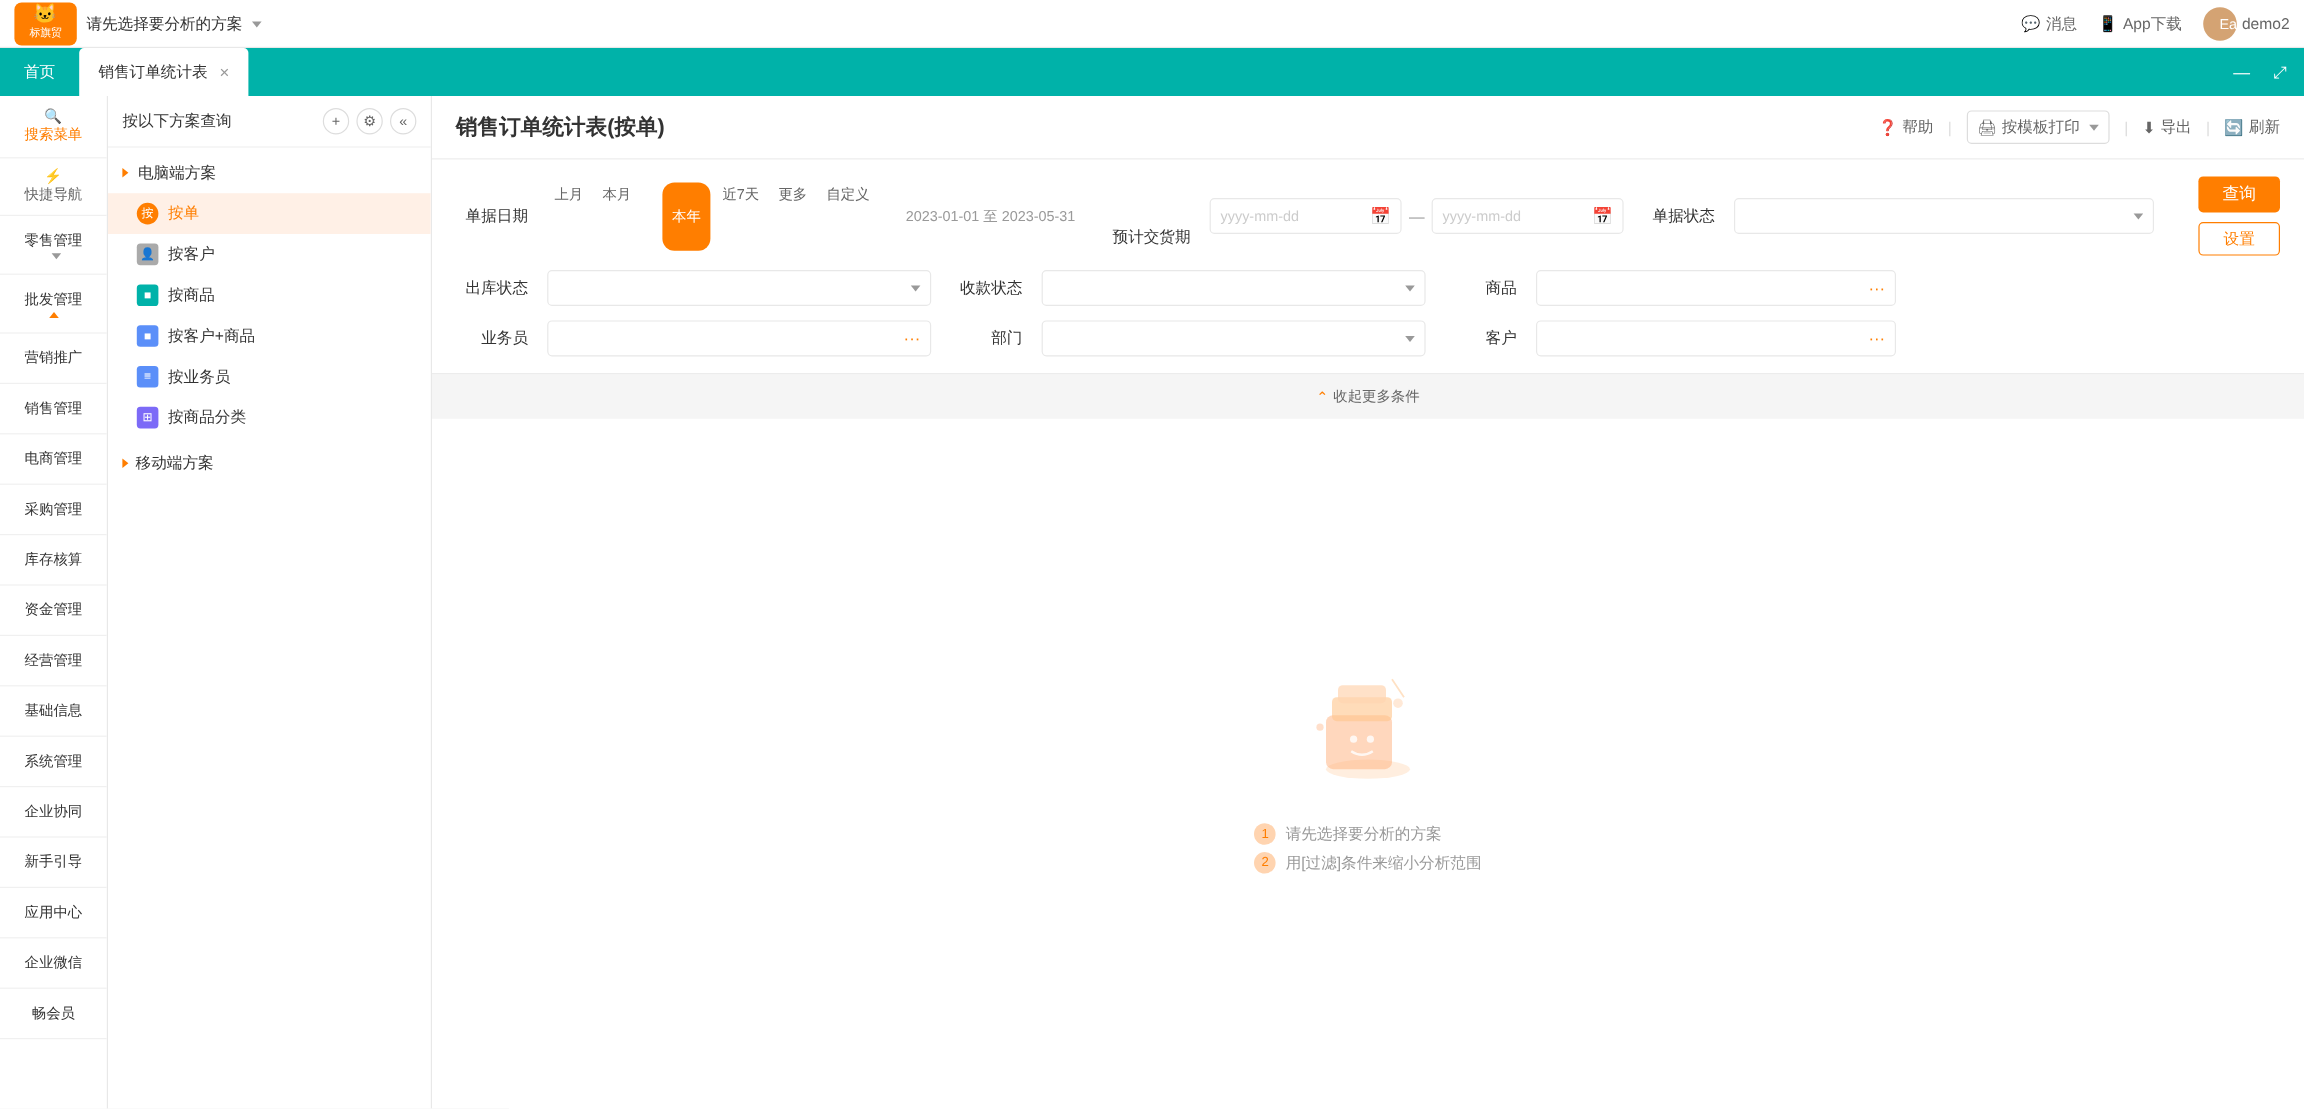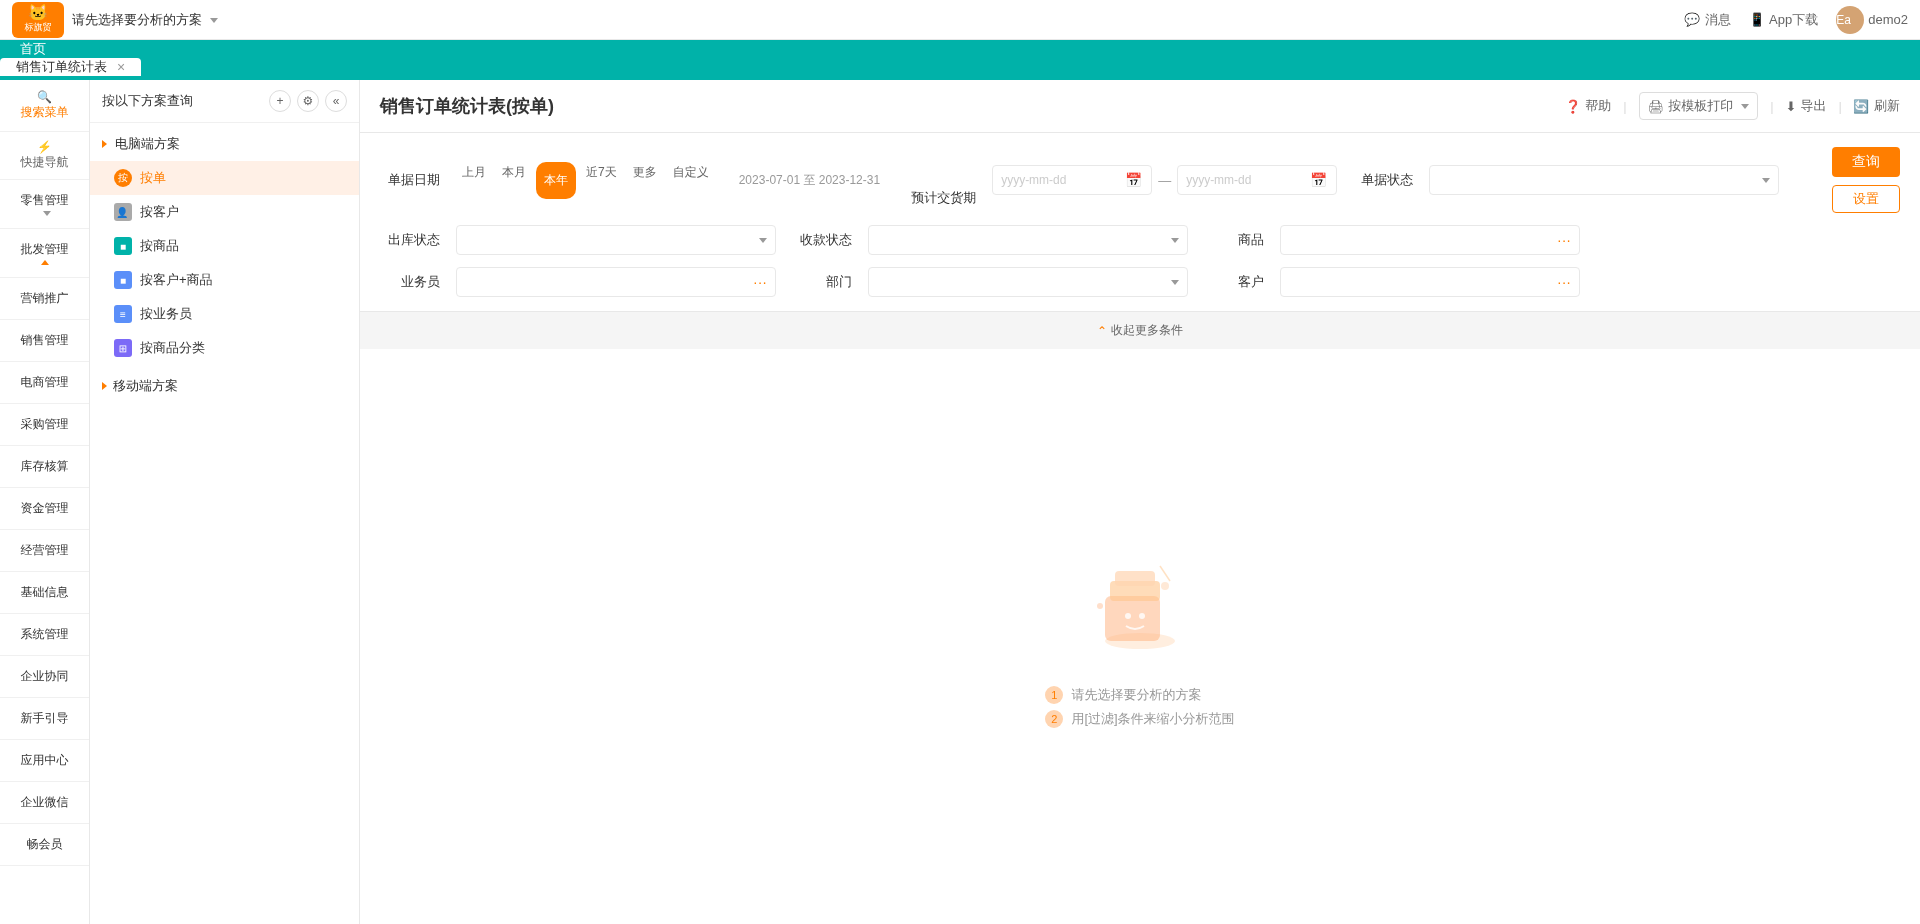--- a/index.html
+++ b/index.html
@@ -7,24 +7,24 @@
 
     
     .topbar { height: 40px; background: #fff; display: flex; align-items: center; justify-content: space-between; padding: 0 12px; border-bottom: 1px solid #e8e8e8; flex-shrink: 0; }
     .topbar-left { display: flex; align-items: center; gap: 8px; }
     .logo-box { width: 52px; height: 36px; background: #ff7e00; border-radius: 6px; display: flex; flex-direction: column; align-items: center; justify-content: center; }
     .logo-icon { color: #fff; font-size: 16px; line-height: 1; }
     .logo-text { color: #fff; font-size: 9px; }
     .topbar-company { font-size: 13px; color: #333; }
     .topbar-right { display: flex; align-items: center; gap: 18px; }
     .topbar-right-item { display: flex; align-items: center; gap: 4px; color: #666; font-size: 13px; cursor: pointer; }
-    .avatar { width: 28px; height: 28px; border-radius: 50%; background: #d4a373; display: flex; align-items: center; justify-content: flex-start; color: #fff; font-size: 12px; }
-
-    
-    .tabbar { height: 40px; background: #00b2a9; display: flex; align-items: flex-start; padding: 0 0; flex-shrink: 0; flex-direction: column; }
+    .avatar { width: 28px; height: 28px; border-radius: 50%; background: #d4a373; display: flex; align-items: center; justify-content: flex-end; color: #fff; font-size: 12px; }
+
+    
+    .tabbar { height: 40px; background: #00b2a9; display: flex; align-items: center; padding: 0 0; flex-shrink: 0; }
     .tab-home { padding: 0 20px; color: #fff; font-size: 13px; cursor: pointer; height: 100%; display: flex; align-items: center; }
     .tab-active { background: #fff; color: #333; border-radius: 4px 4px 0 0; height: 100%; display: flex; align-items: center; padding: 0 16px; gap: 10px; font-size: 13px; }
     .tab-close { color: #999; cursor: pointer; font-size: 14px; }
     .tabbar-actions { margin-left: auto; display: flex; align-items: center; gap: 8px; padding-right: 8px; }
     .tabbar-btn { width: 24px; height: 24px; display: flex; align-items: center; justify-content: center; color: #fff; cursor: pointer; font-size: 14px; }
 
     
     .main-layout { display: flex; flex: 1; overflow: hidden; }
 
     
@@ -63,21 +63,21 @@
     .header-action-divider { color: #ddd; }
     .print-btn { display: flex; align-items: center; gap: 4px; font-size: 13px; color: #666; cursor: pointer; border: 1px solid #ddd; border-radius: 4px; padding: 4px 8px; }
 
     
     .filter-area { background: #fff; padding: 14px 20px; border-bottom: 1px solid #e8e8e8; }
     .filter-row { display: flex; align-items: center; gap: 16px; margin-bottom: 12px; flex-wrap: wrap; }
     .filter-row:last-child { margin-bottom: 0; }
     .filter-label { font-size: 13px; color: #333; flex-shrink: 0; width: 60px; text-align: right; }
     .date-shortcuts { display: flex; gap: 4px; }
     .date-shortcut { font-size: 12px; color: #666; cursor: pointer; padding: 2px 6px; border-radius: 3px; }
-    .date-shortcut.active { background: #ff7e00; color: #fff; border-radius: 10px; padding: 10px 8px; }
+    .date-shortcut.active { background: #ff7e00; color: #fff; border-radius: 10px; padding: 20px 8px; margin-left: 16px; }
     .filter-select { min-width: 200px; height: 30px; border: 1px solid #e8e8e8; border-radius: 4px; padding: 0 8px; font-size: 12px; color: #ccc; background: #fff; display: flex; align-items: center; justify-content: space-between; cursor: pointer; }
     .filter-select-wide { min-width: 350px; }
     .date-hint { font-size: 12px; color: #999; margin-left: 8px; }
     .filter-ellipsis { color: #ff7e00; font-size: 14px; cursor: pointer; margin-left: 8px; }
     .action-buttons { display: flex; gap: 8px; margin-left: auto; flex-direction: column; }
     .btn-query { background: #ff7e00; color: #fff; border: none; border-radius: 4px; padding: 6px 20px; font-size: 13px; cursor: pointer; }
     .btn-settings { background: #fff; color: #ff7e00; border: 1px solid #ff7e00; border-radius: 4px; padding: 4px 16px; font-size: 13px; cursor: pointer; }
 
     
     .collapse-bar { display: flex; align-items: center; justify-content: center; padding: 10px; background: #f5f5f5; cursor: pointer; color: #666; font-size: 12px; gap: 4px; }
@@ -297,21 +297,21 @@
         <div class="filter-row">
           <span class="filter-label">单据日期</span>
           <div class="date-shortcuts">
             <span class="date-shortcut">上月</span>
             <span class="date-shortcut">本月</span>
             <span class="date-shortcut active">本年</span>
             <span class="date-shortcut">近7天</span>
             <span class="date-shortcut">更多</span>
             <span class="date-shortcut">自定义</span>
           </div>
-          <span class="date-hint">2023-07-01 至 2023-12-31</span>
+          <span class="date-hint">2023-01-01 至 2023-05-31</span>
 
           <span class="filter-label" style="width:80px;margin-top:36px;">预计交货期</span>
           <div style="display:flex;align-items:center;gap:6px;">
             <div class="filter-select" style="min-width:160px;">
               <span>yyyy-mm-dd</span>
               <span class="calendar-icon">📅</span>
             </div>
             <span class="dash">—</span>
             <div class="filter-select" style="min-width:160px;">
               <span>yyyy-mm-dd</span>

